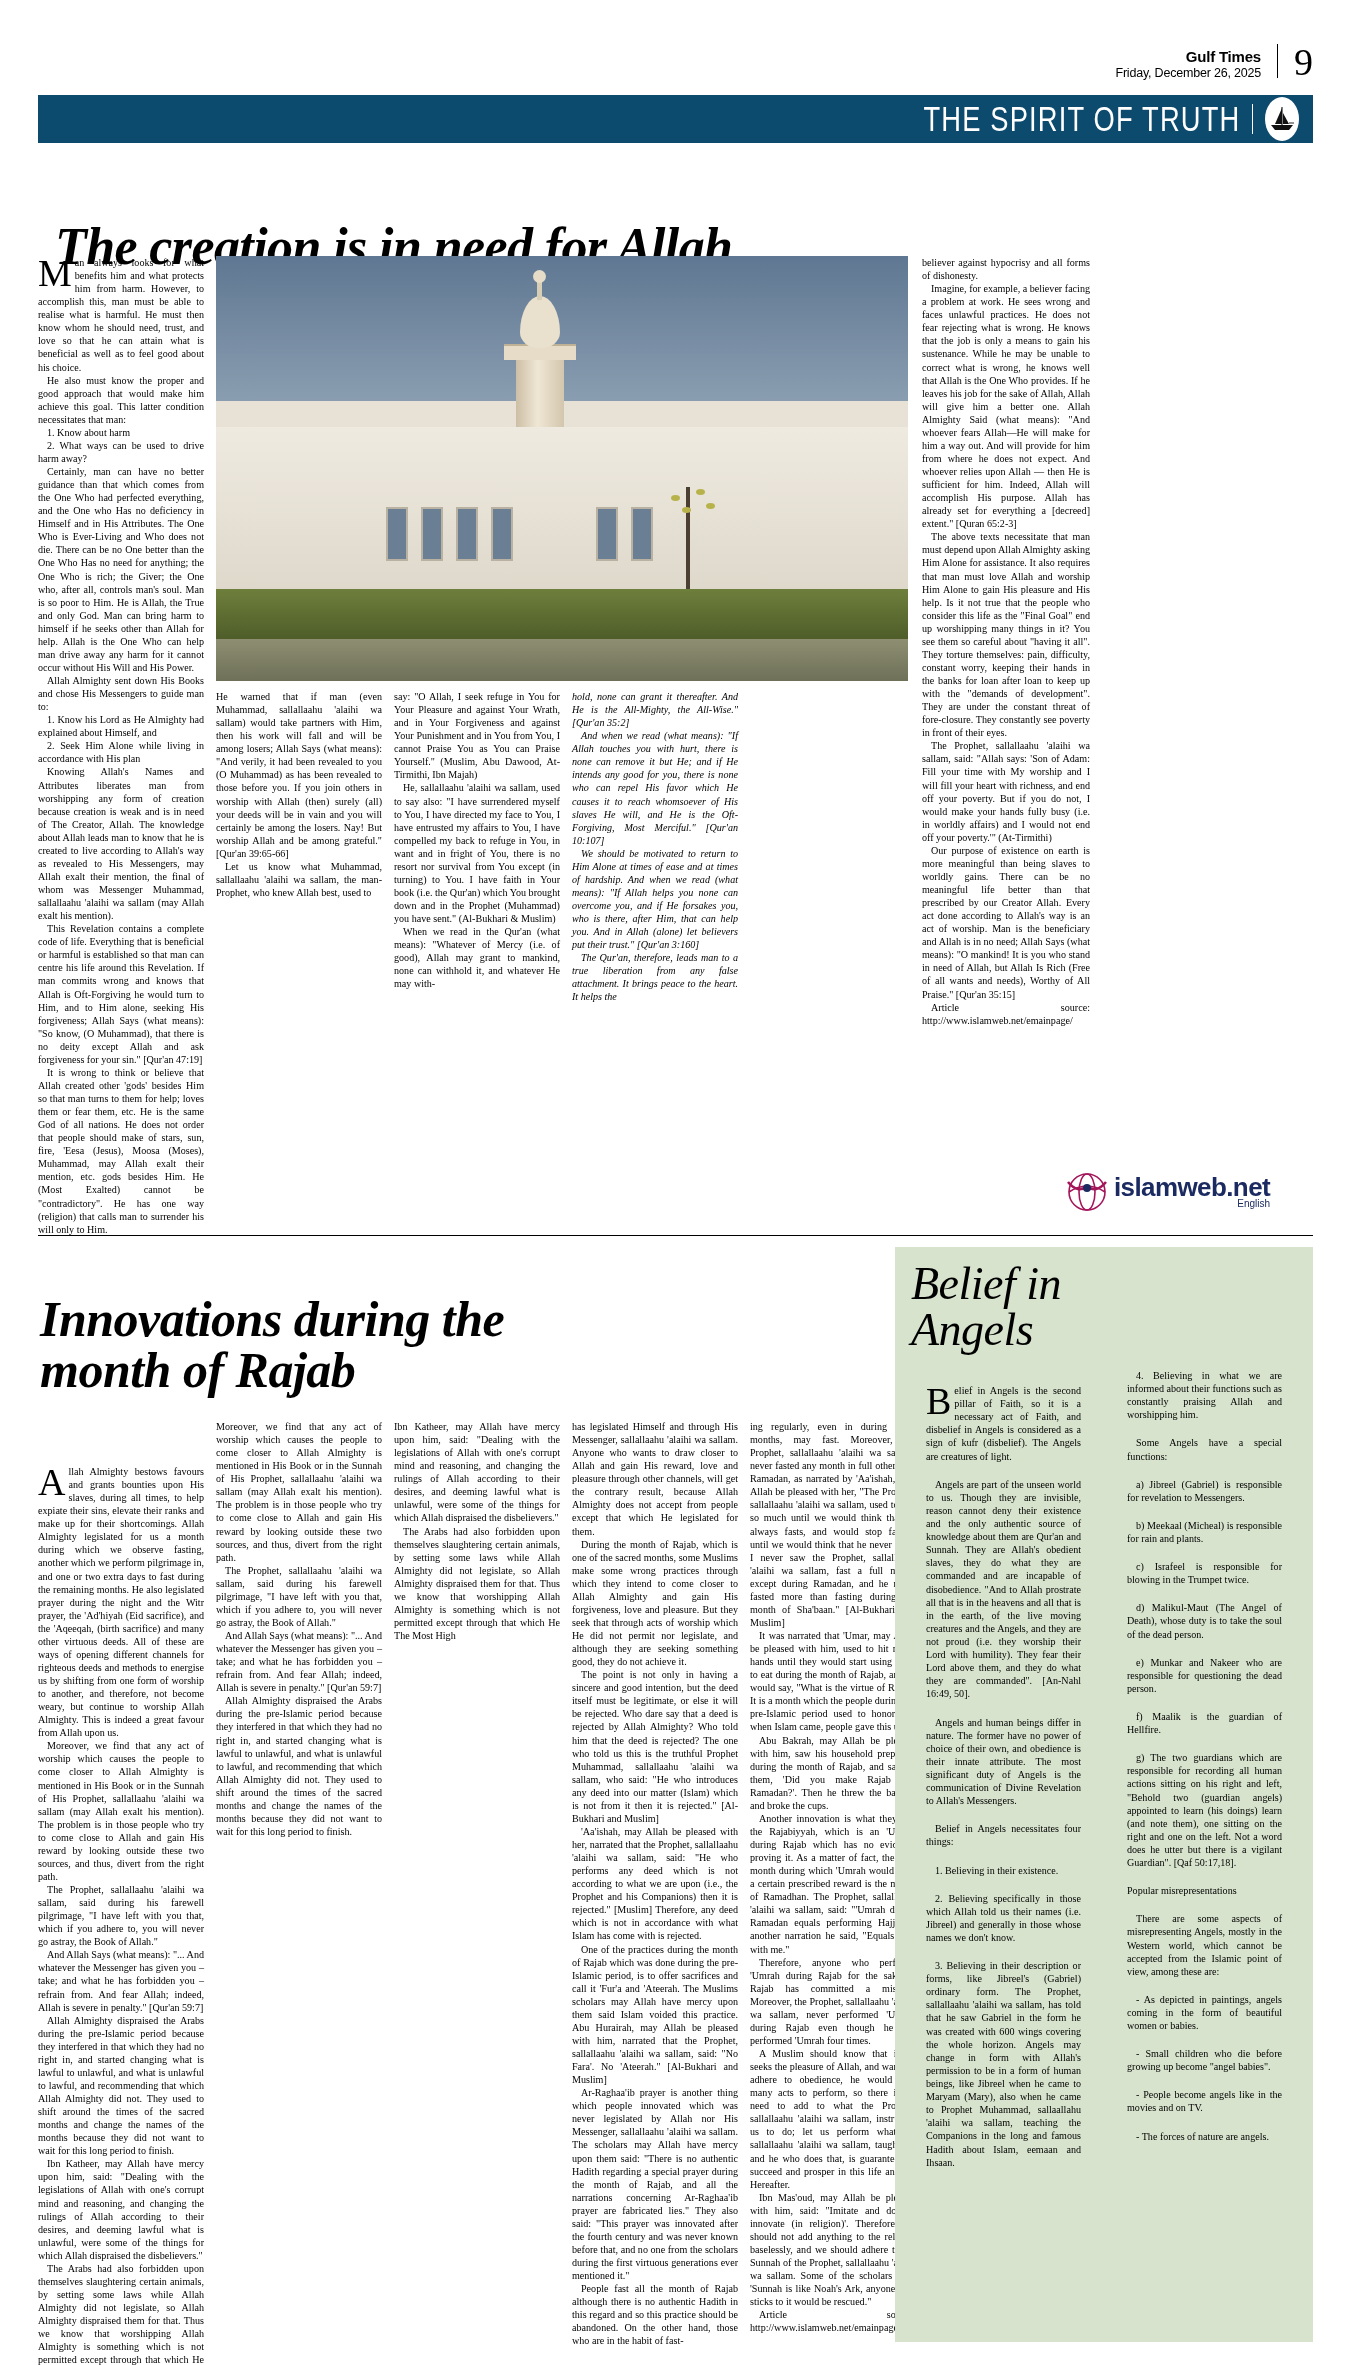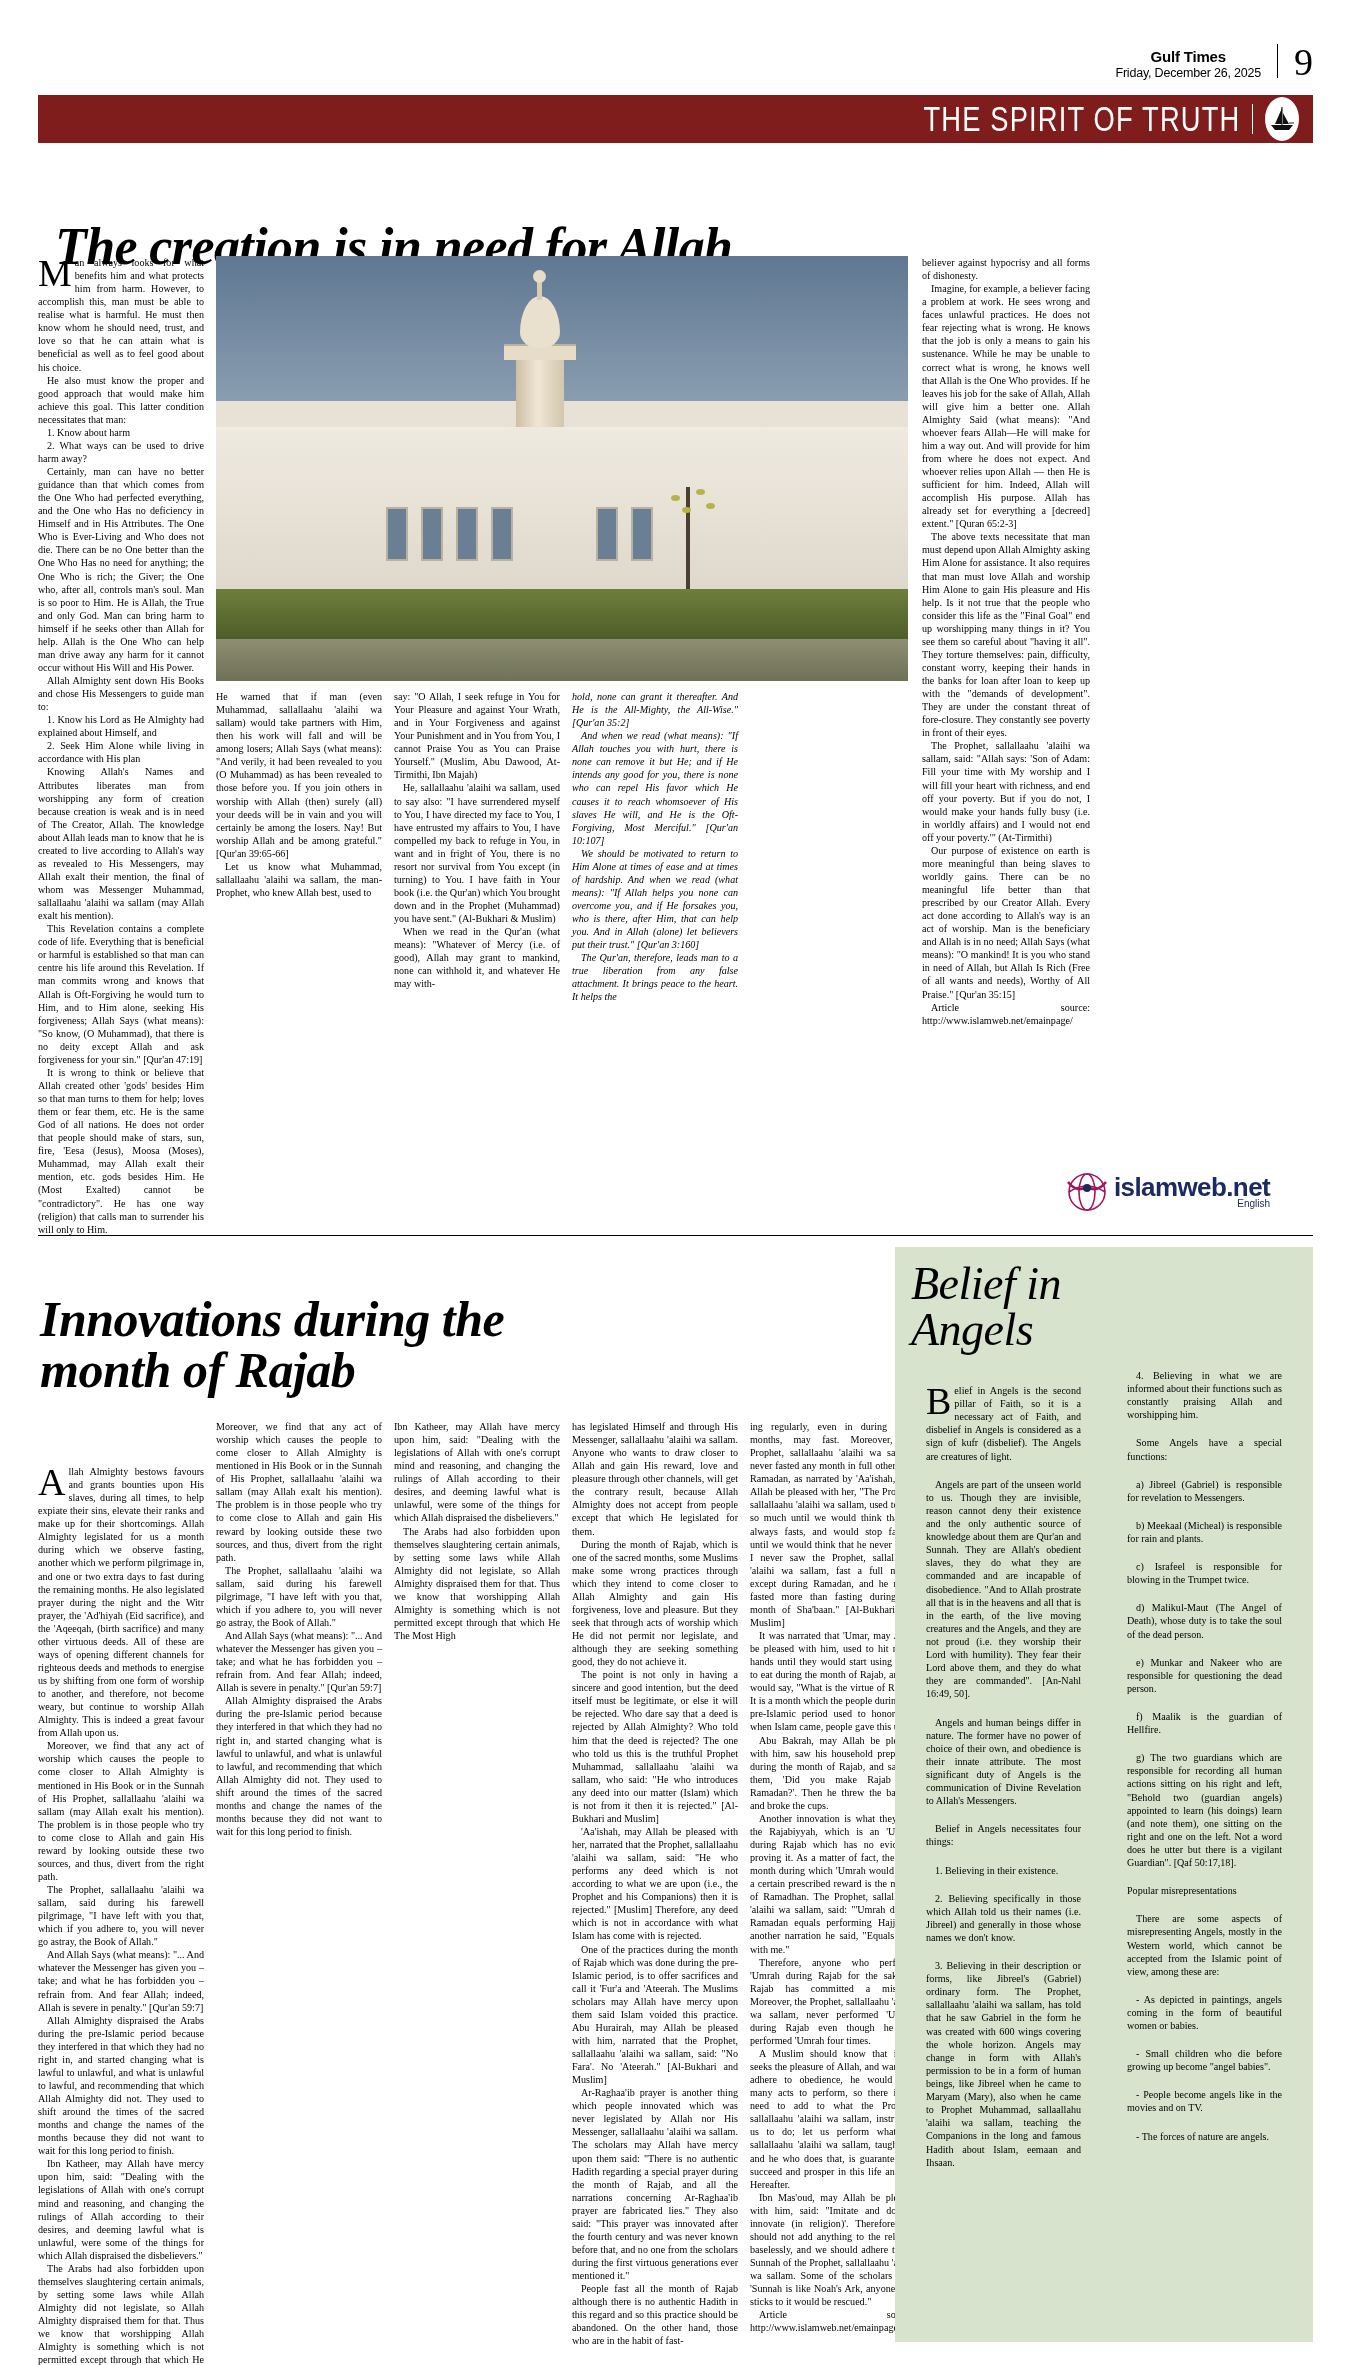--- a/index.html
+++ b/index.html
@@ -11,40 +11,40 @@
     color:#000;
     position:relative;
     overflow:hidden;
   }
 
   
   .masthead {
     position:absolute; top:44px; right:38px;
     display:flex; align-items:flex-end; gap:12px;
   }
-  .masthead-text { text-align:center; line-height:1.12; }
+  .masthead-text { text-align:right; line-height:1.12; }
   .paper-name {
     font-family:"Liberation Sans", sans-serif;
     font-weight:bold; font-size:15px; letter-spacing:-0.2px;
   }
   .paper-date {
     font-family:"Liberation Sans", sans-serif;
     font-size:12.5px; letter-spacing:-0.2px;
   }
   .masthead-rule { width:1px; background:#000; height:34px; margin:0 4px 2px 4px; }
   .page-number {
     font-family:"Liberation Serif", serif;
     font-size:38px; line-height:0.92; font-weight:normal;
   }
 
   
   .banner {
     position:absolute; left:38px; top:95px;
     width:1275px; height:48px;
-    background:#7f1d1d;
+    background:#0c4a6e;
     display:flex; align-items:center; justify-content:flex-end;
     padding-right:14px;
   }
   .banner-title {
     font-family:"Liberation Sans", sans-serif;
     color:#fff; font-size:35px; font-weight:300;
     letter-spacing:1.5px;
     transform:scaleX(0.78);
     transform-origin:right center;
     white-space:nowrap;

